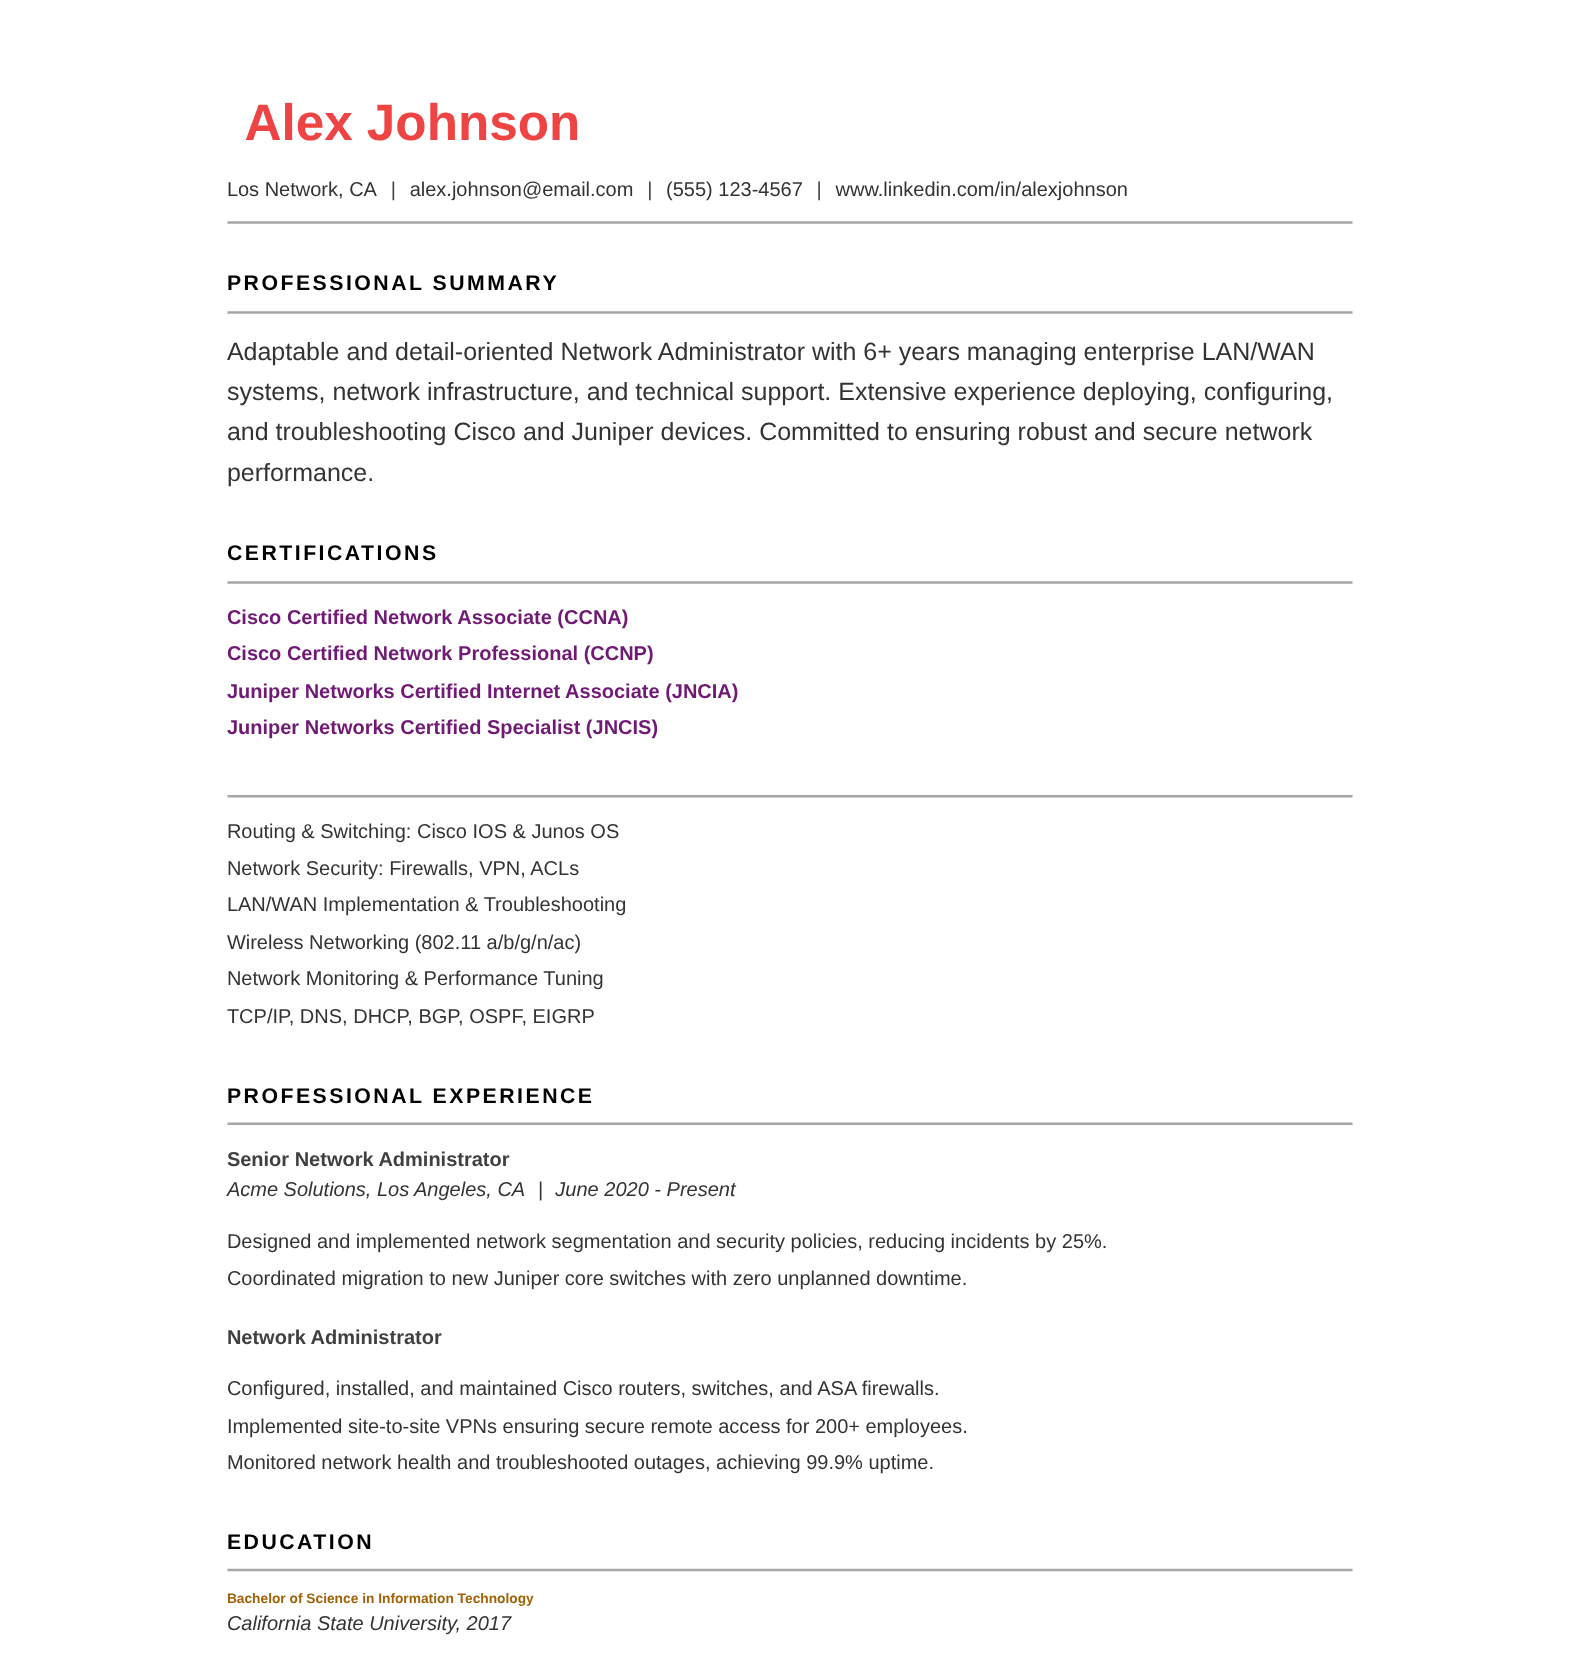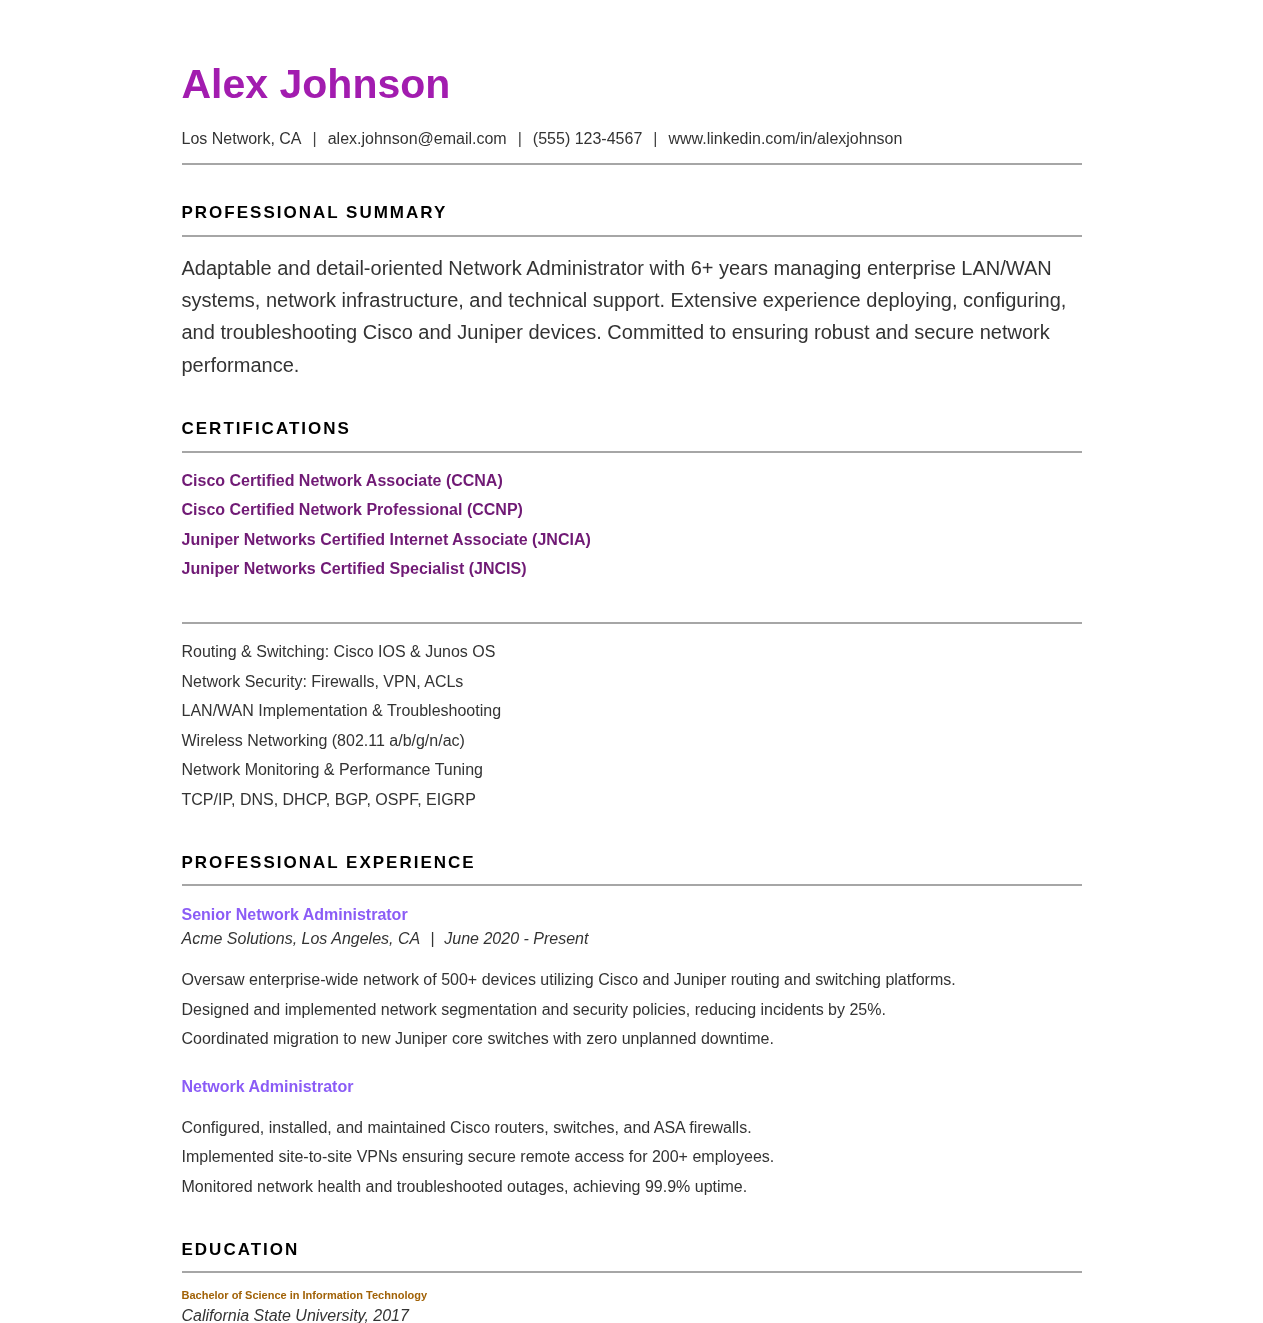--- a/index.html
+++ b/index.html
@@ -12,22 +12,22 @@
   }
   .page {
     width: 900px;
     margin: 0 auto;
     padding: 62px 0 60px 0;
     min-height: 1323px;
   }
   .resume-name {
     font-size: 41px;
     font-weight: bold;
-    color: #a21caf;
-    margin: 0;
+    color: #ef4444;
+    margin: 14px;
     line-height: 1.1;
   }
   .contact-line {
     margin-top: 22px;
     font-size: 16px;
     color: #333333;
     line-height: 1.2;
   }
   .contact-line .sep {
     margin: 0 11px;
@@ -65,21 +65,21 @@
   .bold-list p {
     font-weight: bold;
     color: #701a75;
   }
   .job { margin-top: 17px; }
   .job + .job { margin-top: 21px; }
   .job-title {
     margin: 0;
     font-size: 16px;
     font-weight: bold;
-    color: #8b5cf6;
+    color: #404040;
     line-height: 1.5;
   }
   .job-meta {
     margin: 0;
     font-size: 16px;
     font-style: italic;
     color: #333333;
     line-height: 1.5;
   }
   .job-meta .sep { margin: 0 10px; }
@@ -147,21 +147,20 @@
   </div>
 
   <div class="section">
     <h2 class="section-heading">PROFESSIONAL EXPERIENCE</h2>
     <hr class="rule">
 
     <div class="job">
       <p class="job-title">Senior Network Administrator</p>
       <p class="job-meta"><span>Acme Solutions, Los Angeles, CA</span><span class="sep">|</span><span>June 2020 - Present</span></p>
       <div class="job-bullets">
-        <p>Oversaw enterprise-wide network of 500+ devices utilizing Cisco and Juniper routing and switching platforms.</p>
         <p>Designed and implemented network segmentation and security policies, reducing incidents by 25%.</p>
         <p>Coordinated migration to new Juniper core switches with zero unplanned downtime.</p>
       </div>
     </div>
 
     <div class="job">
       <p class="job-title">Network Administrator</p>
       <div class="job-bullets">
         <p>Configured, installed, and maintained Cisco routers, switches, and ASA firewalls.</p>
         <p>Implemented site-to-site VPNs ensuring secure remote access for 200+ employees.</p>

